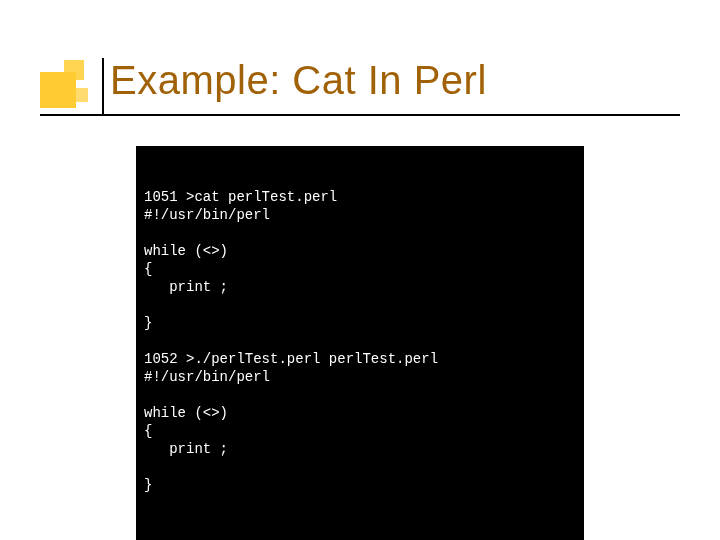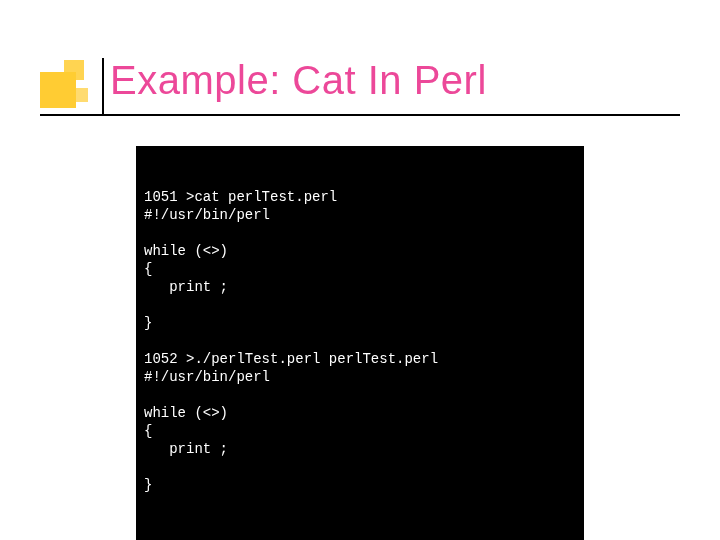--- a/index.html
+++ b/index.html
@@ -1,21 +1,21 @@
 <!DOCTYPE html>
 <html><head>
 <meta charset="utf-8">
 <style>
   html,body{margin:0;padding:0;width:720px;height:540px;background:#fff;font-family:Verdana,Arial,sans-serif}
   .slide{position:relative;width:720px;height:540px}
   .decor{position:absolute;left:40px;top:60px;width:48px;height:48px;pointer-events:none}
   .decor .sq{position:absolute;background:#ffcc33;width:24px;height:24px}
   .rule-h{position:absolute;left:40px;top:114px;width:640px;height:2px;background:#000}
   .rule-v{position:absolute;left:102px;top:58px;width:2px;height:56px;background:#000}
-  .title{position:absolute;left:110px;top:58px;font-size:40px;color:#ec4899;letter-spacing:0.5px}
+  .title{position:absolute;left:110px;top:58px;font-size:40px;color:#a16207;letter-spacing:0.5px}
   .term{position:absolute;left:136px;top:146px;width:448px;background:#000;color:#fff;
         font-family:"Courier New",monospace;font-size:14px;line-height:18px;
         white-space:pre;padding:6px 8px 8px 8px;box-sizing:border-box}
   .line{display:block}
 </style>
 </head>
 <body>
 
 <div class="slide">
 

